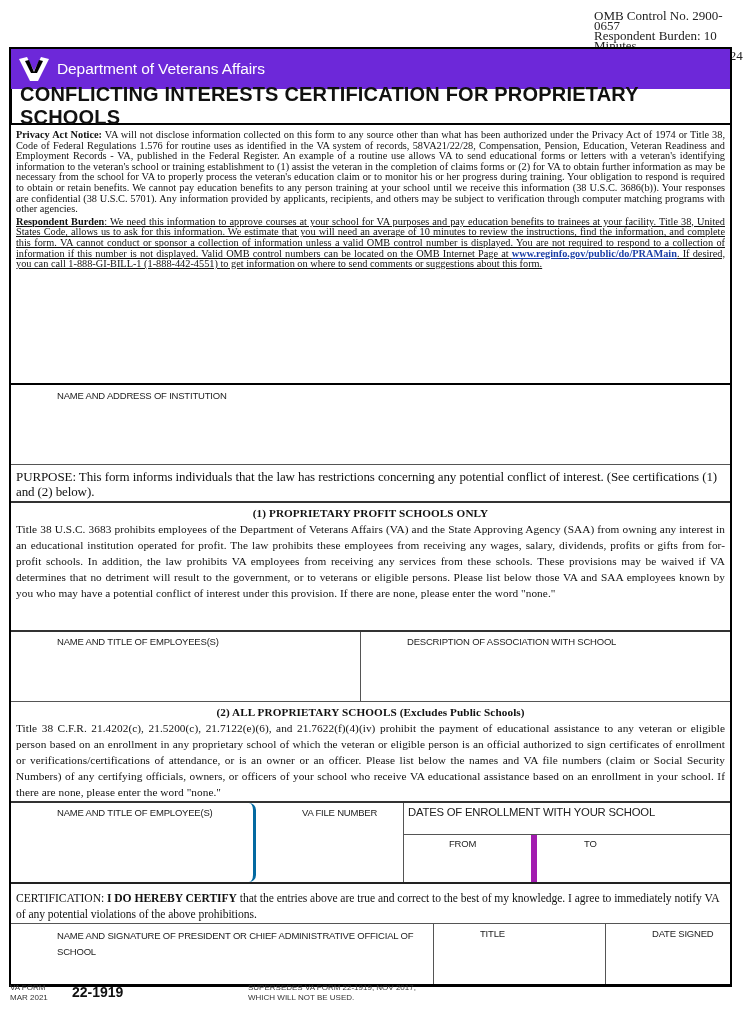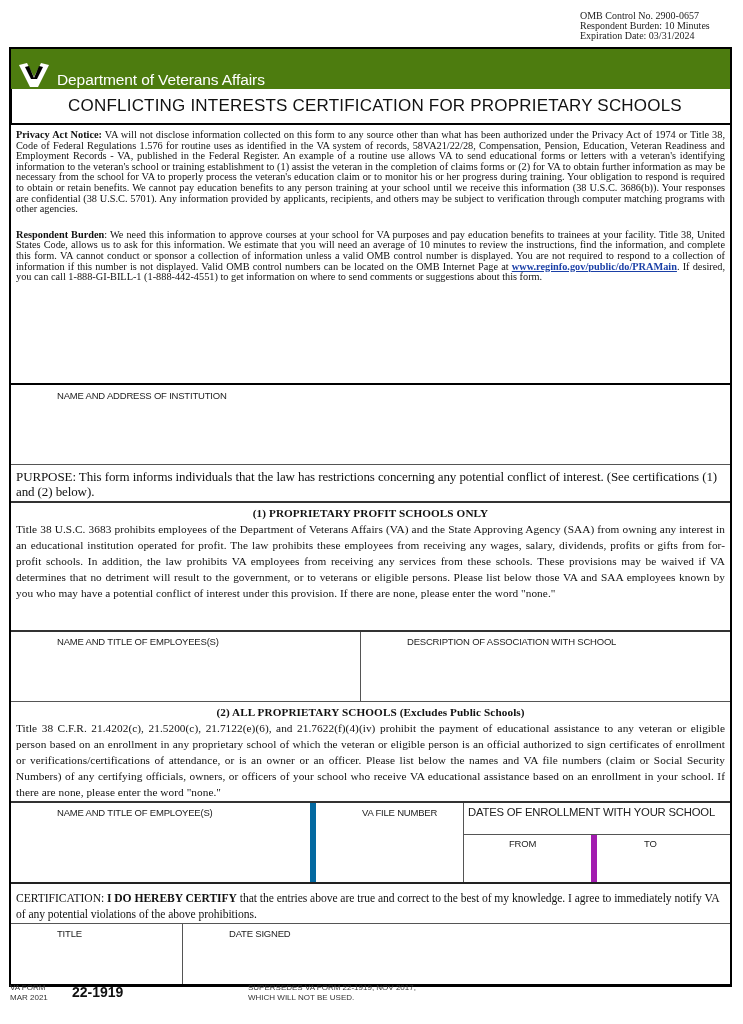--- a/index.html
+++ b/index.html
@@ -1,51 +1,51 @@
 <!DOCTYPE html>
 <html><head>
 <meta charset="utf-8">
 <style>
   * { box-sizing: border-box; margin: 0; padding: 0; }
   html, body { width: 743px; height: 1024px; background: #ffffff; overflow: hidden; }
   body { position: relative; font-family: "Liberation Serif", serif; color: #111; }
 
-  .omb { position: absolute; left: 580px; top: 11px; font-size: 10px; line-height: 10px; color: #222; }
+  .omb { position: absolute; left: 594px; top: 11px; font-size: 13px; line-height: 10px; color: #222; }
 
   .form { position: absolute; left: 9px; top: 47px; width: 723px; border: 2px solid #000; border-bottom: 3px solid #000; }
 
-  .banner { height: 40px; background: #4d7c0f; color: #fff; display: flex; align-items: flex-end; padding-left: 6px; }
+  .banner { height: 40px; background: #6d28d9; color: #fff; display: flex; align-items: center; padding-left: 6px; }
   .va-logo { width: 34px; height: 28px; display: inline-block; }
   .banner-text { font-family: "Liberation Sans", sans-serif; font-size: 15.5px; margin-left: 6px; letter-spacing: -0.1px; }
 
   .title-row { height: 36px; display: flex; align-items: center; justify-content: center; border-bottom: 2px solid #000; border-left: 1px solid #000; }
-  .title { font-family: "Liberation Sans", sans-serif; font-weight: normal; font-size: 17px; letter-spacing: 0.2px; color: #111; margin-left: 8px; }
+  .title { font-family: "Liberation Sans", sans-serif; font-weight: bold; font-size: 20px; letter-spacing: 0.2px; color: #111; margin-left: 8px; }
 
   .notice { padding: 5px 5px 8px 5px; font-size: 10.3px; line-height: 10.6px; text-align: justify; border-bottom: 2px solid #000; height: 260px; }
   .notice b { font-weight: bold; }
   .notice .link { color: #1a3fa6; font-weight: bold; text-decoration: underline; }
-  .notice p + p { margin-top: 15px; }
+  .notice p + p { margin-top: 2px; text-decoration: underline; }
 
   .label { font-family: "Liberation Sans", sans-serif; font-size: 9.5px; letter-spacing: -0.2px; color: #222; text-transform: uppercase; padding-left: 41px; }
 
   .inst-box { height: 80px; border-bottom: 1px solid #555; padding: 5px 5px; }
   .purpose { height: 38px; border-bottom: 2px solid #333; padding: 4px 5px; font-size: 13px; line-height: 15px; letter-spacing: -0.1px; }
 
   .sec-head { text-align: center; font-weight: bold; font-size: 11.2px; padding-top: 4px; height: 18px; letter-spacing: 0.1px; }
   .sec-body { font-size: 11.3px; line-height: 16px; text-align: justify; padding: 0 5px; letter-spacing: 0.05px; }
   .sec1-body { height: 111px; border-bottom: 2px solid #333; }
   .sec2-body { height: 83px; border-bottom: 2px solid #333; }
 
   .grid2 { display: flex; height: 70px; border-bottom: 1px solid #555; }
   .grid2 .cell { padding: 4px 5px; }
   .grid2 .c1 { width: 350px; border-right: 1px solid #555; }
   .grid2 .c2 { flex: 1; }
 
   .grid3 { display: flex; height: 81px; border-bottom: 2px solid #222; }
-  .grid3 .g1 { width: 305px; border-right: 6px solid #0369a1; padding: 4px 5px; }
+  .grid3 .g1 { width: 245px; border-right: 3px solid #0369a1; padding: 4px 5px; border-radius: 7px; }
   .grid3 .g2 { width: 148px; border-right: 1px solid #555; padding: 4px 5px; }
   .grid3 .g3 { flex: 1; display: flex; flex-direction: column; }
   .grid3 .dates-head { height: 32px; border-bottom: 1px solid #555; padding: 3px 4px; font-size: 11.3px; }
   .grid3 .dates-sub { flex: 1; display: flex; }
   .grid3 .from { width: 133px; border-right: 6px solid #a21caf; padding: 3px 4px; }
   .grid3 .to { flex: 1; padding: 3px 6px; }
 
   .cert { height: 40px; padding: 7px 5px 0 5px; font-size: 11.6px; line-height: 16px; border-bottom: 1px solid #555; letter-spacing: -0.05px; }
   .cert b { font-weight: bold; }
 
@@ -136,20 +136,23 @@
         </div>
       </div>
     </div>
   </div>
 
   <div class="cert">
     <span>CERTIFICATION: </span><b>I DO HEREBY CERTIFY</b><span> that the entries above are true and correct to the best of my knowledge.  I agree to immediately notify VA of any potential violations of the above prohibitions.</span>
   </div>
 
   <div class="sign-row">
+    <div class="s1">
+      <div class="label">NAME AND SIGNATURE OF PRESIDENT OR CHIEF ADMINISTRATIVE OFFICIAL OF SCHOOL</div>
+    </div>
     <div class="s2">
       <div class="label">TITLE</div>
     </div>
     <div class="s3">
       <div class="label">DATE SIGNED</div>
     </div>
   </div>
 </div>
 
 <div class="footer">

